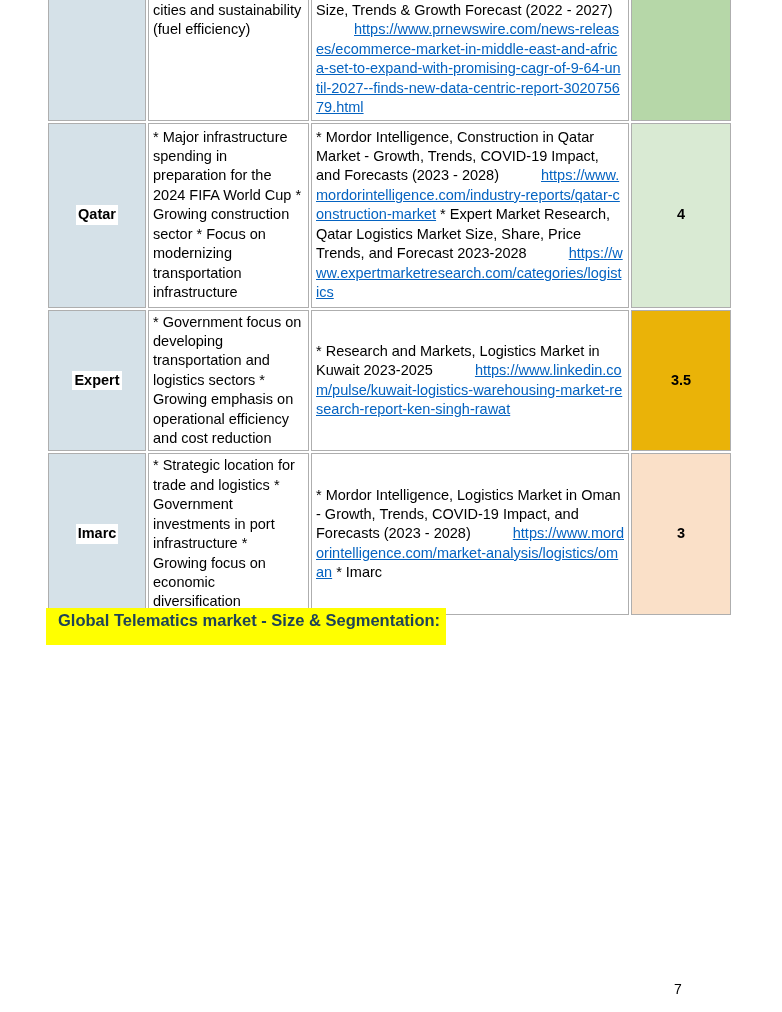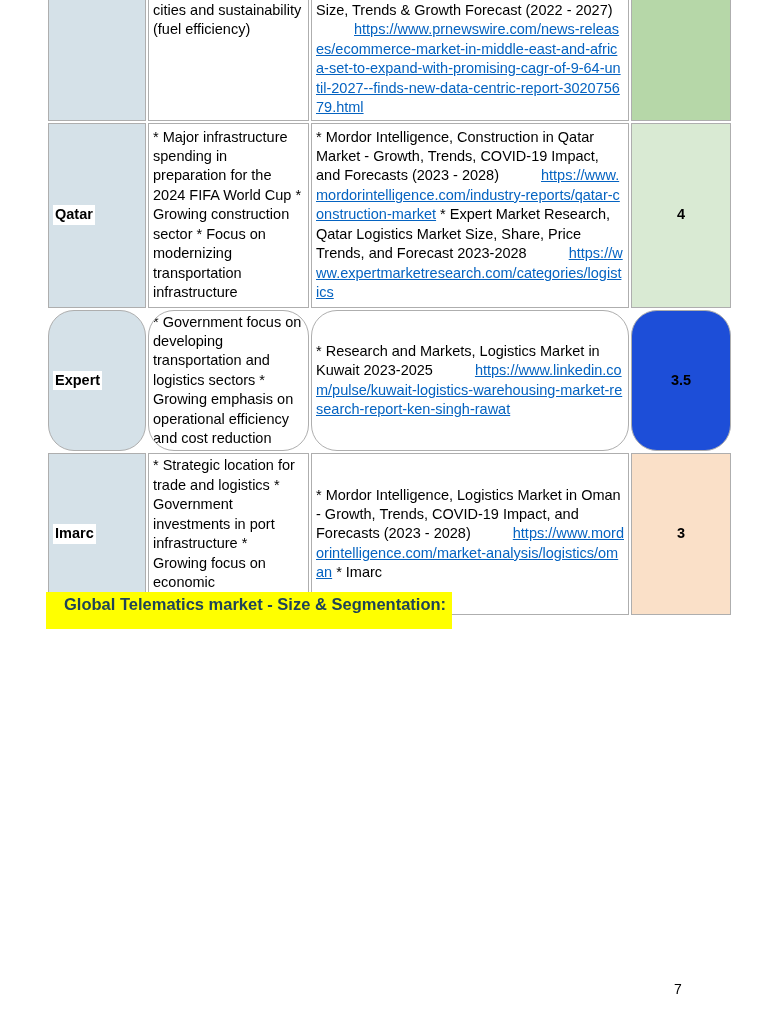--- a/index.html
+++ b/index.html
@@ -22,45 +22,45 @@
     box-sizing:border-box;
     border:1px solid #aeaeae;
     padding:2px 4px;
     vertical-align:middle;
     font-size:14.5px;
     line-height:1.34;
     overflow:hidden;
   }
   .r0 td { height:105px; vertical-align:top; }
   .r1 td { height:185px; }
-  .r2 td { height:124px;border-radius:26px; }
+  .r2 td { height:124px; }
   .r3 td { height:123px; }
 
-  td.country-cell { background:var(--country-bg, #d5e1e8); }
+  td.country-cell { background:var(--country-bg, #d5e1e8);text-align:center; }
   .country-label {
     background:#ffffff;
     font-weight:700;
     padding:0 2px;
     display:inline-block;
   }
   td.desc-cell, td.sources-cell { background:#ffffff; }
   td.score-cell { text-align:center; font-weight:700; }
 
   a.source-link {
     color:var(--link, #0563c1);
     text-decoration:underline;
     word-break:break-all;
     cursor:pointer;
     margin-left:38px;
   }
 
   .heading-block {
-    position:absolute; left:46px; top:592px;
+    position:absolute; left:46px; top:608px;
     background:var(--highlight, #ffff00);
-    padding:3px 6px 14px 18px;
+    padding:3px 6px 14px 12px;
     max-width:600px;
   }
   .heading-text {
     color:var(--heading-text, #1f4357);
     font-weight:700;
     font-size:16.5px;
     line-height:1.2;
     white-space:nowrap;
   }
 
@@ -91,21 +91,21 @@
         <tr class="r1">
           <td class="country-cell"><span class="country-label">Qatar</span></td>
           <td class="desc-cell">* Major infrastructure spending in preparation for the 2024 FIFA World Cup * Growing construction sector * Focus on modernizing transportation infrastructure</td>
           <td class="sources-cell"><span>* Mordor Intelligence, Construction in Qatar Market - Growth, Trends, COVID-19 Impact, and Forecasts (2023 - 2028) </span><a class="source-link" href="#">https://www.mordorintelligence.com/industry-reports/qatar-construction-market</a><span>  * Expert Market Research, Qatar Logistics Market Size, Share, Price Trends, and Forecast 2023-2028 </span><a class="source-link" href="#">https://www.expertmarketresearch.com/categories/logistics</a></td>
           <td class="score-cell" style="background-color: rgb(217, 234, 211);">4</td>
         </tr>
         <tr class="r2">
           <td class="country-cell"><span class="country-label">Expert</span></td>
           <td class="desc-cell">* Government focus on developing transportation and logistics sectors * Growing emphasis on operational efficiency and cost reduction</td>
           <td class="sources-cell"><span>* Research and Markets, Logistics Market in Kuwait 2023-2025 </span><a class="source-link" href="#">https://www.linkedin.com/pulse/kuwait-logistics-warehousing-market-research-report-ken-singh-rawat</a></td>
-          <td class="score-cell" style="background-color: #1d4ed8;">3.5</td>
+          <td class="score-cell" style="background-color: #eab308;">3.5</td>
         </tr>
         <tr class="r3">
           <td class="country-cell"><span class="country-label">Imarc</span></td>
           <td class="desc-cell">* Strategic location for trade and logistics * Government investments in port infrastructure * Growing focus on economic diversification</td>
           <td class="sources-cell"><span>* Mordor Intelligence, Logistics Market in Oman - Growth, Trends, COVID-19 Impact, and Forecasts (2023 - 2028) </span><a class="source-link" href="#">https://www.mordorintelligence.com/market-analysis/logistics/oman</a><span>  * Imarc</span></td>
           <td class="score-cell" style="background-color: rgb(250, 224, 200);">3</td>
         </tr>
       </tbody>
   </table>
 

